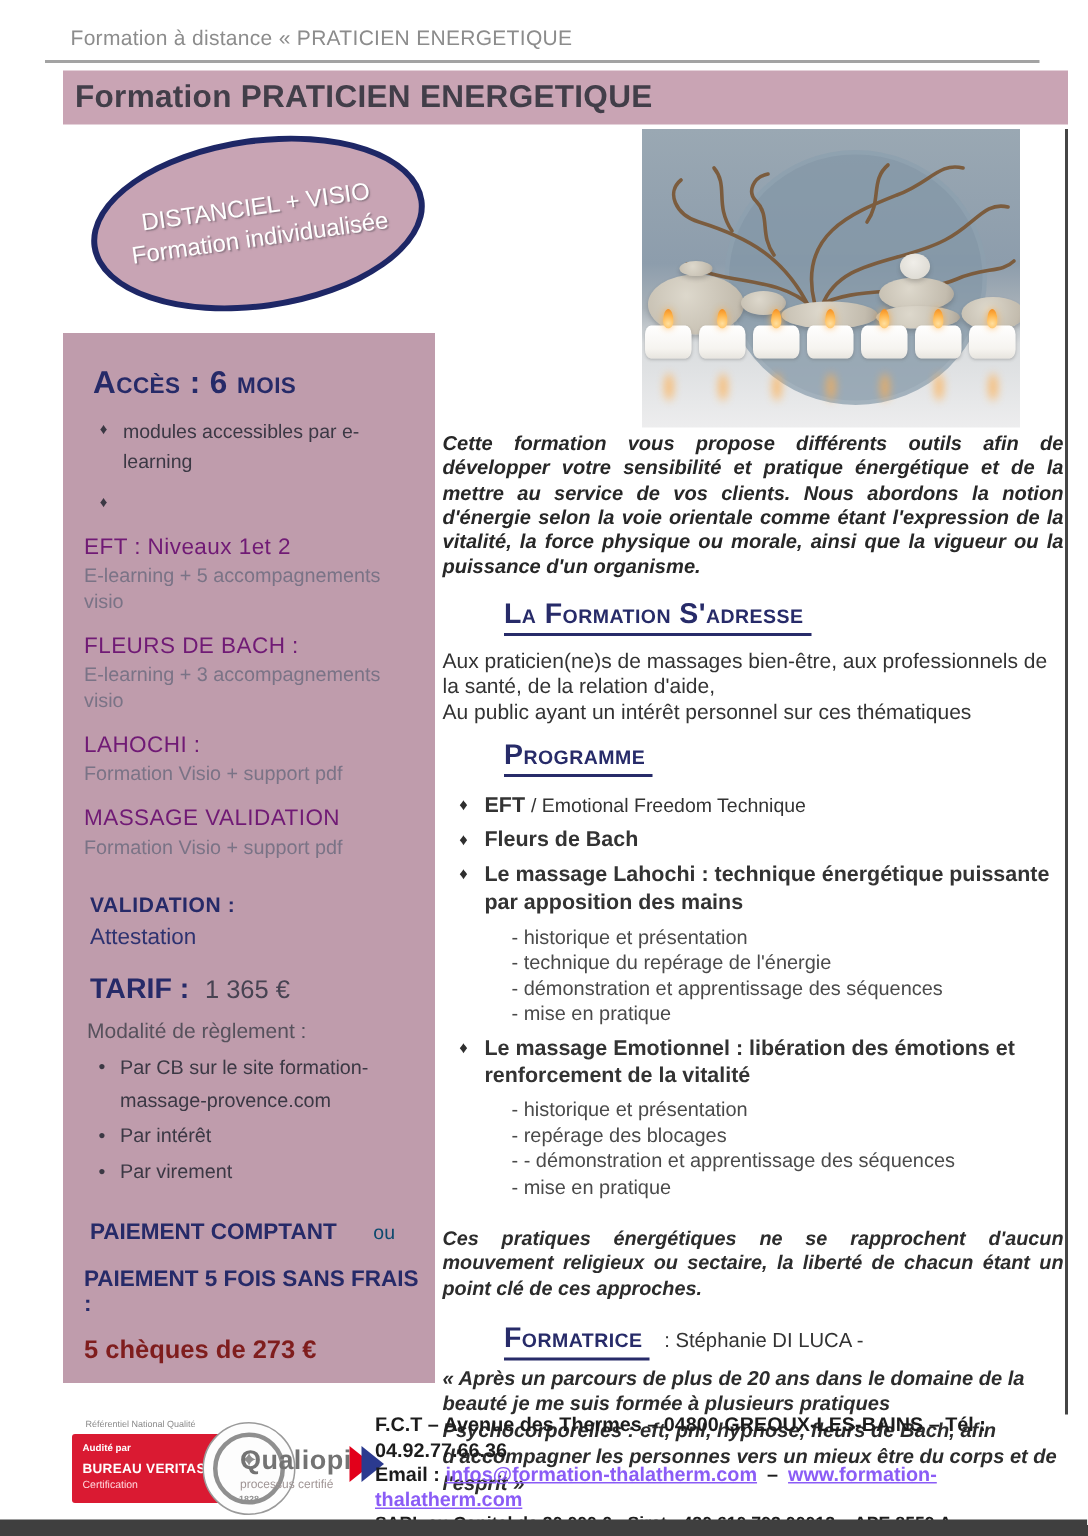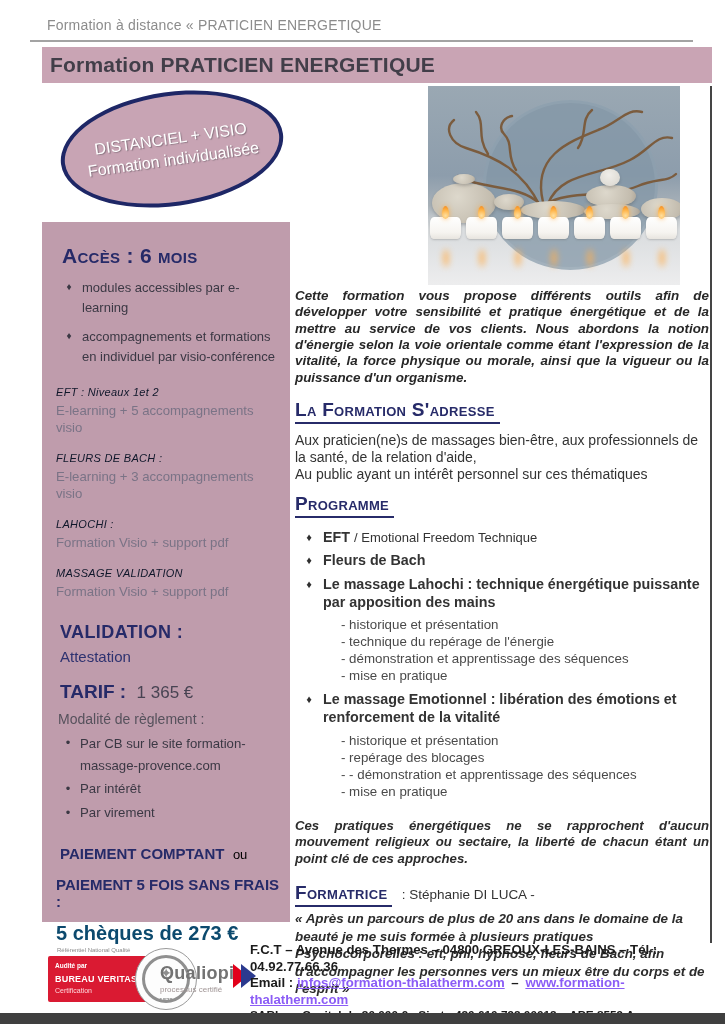--- a/index.html
+++ b/index.html
@@ -42,45 +42,45 @@
                    border-radius:50% 50% 50% 50%/62% 62% 38% 38%; box-shadow:0 0 5px rgba(255,170,60,.8); }
   .c1{left:2px}.c2{left:38px}.c3{left:74px}.c4{left:110px}.c5{left:146px}.c6{left:182px}.c7{left:218px}
   .reflect { position:absolute; top:163px; width:6px; height:18px; border-radius:50%;
              background:#ffae4d; filter:blur(3px); opacity:.75; }
   .r1{left:15px}.r2{left:51px}.r3{left:87px}.r4{left:123px}.r5{left:159px}.r6{left:195px}.r7{left:231px}
 
   .right-rule { position:absolute; left:710px; top:86px; width:2px; height:857px; background:#454545; }
 
   
   .sidebar { position:absolute; left:42px; top:222px; width:248px; height:700px; background:#bf9cac; padding:16px 8px 0 12px; }
-  .sc { font-variant:small-caps; }
+  .sc { font-variant:small-caps;margin-left:41px; }
   .acces-h { font-size:21px; font-weight:bold; color:#262a68; margin:6px 0 10px 8px; letter-spacing:.3px; }
   .sb-bullet-row { display:flex; margin:0 0 9px 2px; }
   .sb-bullet-row .gl { width:26px; color:#3b3844; font-size:10px; padding-top:3px; text-align:center; flex:none; }
   .sb-bullet-row .tx { font-size:13px; color:#3b3844; line-height:1.55; }
   .course { margin:12px 0 0 2px; }
-  .course .nm { font-size:11px; color:#0f172a; letter-spacing:.3px; line-height:20px;font-style:italic; }
+  .course .nm { font-size:15px; color:#701a75; letter-spacing:.3px; line-height:20px; }
   .course .dt { font-size:13.2px; color:#7a7386; line-height:17px; }
   .course.first { margin-top:14px; }
   .valid { margin:22px 0 0 6px; }
-  .valid .vh { font-size:18px; font-weight:bold; color:#262a68; letter-spacing:.4px; }
+  .valid .vh { font-size:14px; font-weight:bold; color:#262a68; letter-spacing:.4px; }
   .valid .vv { font-size:15px; color:#2e3270; margin-top:5px; }
   .tarif { margin:16px 0 0 6px; }
   .tarif .th { font-size:19px; font-weight:bold; color:#262a68; }
   .tarif .tv { font-size:17px; color:#474352; margin-left:6px; }
   .modalite { font-size:14px; color:#56515c; margin:8px 0 4px 4px; }
   .dot-row { display:flex; margin-left:2px; }
   .dot-row .gl { width:24px; color:#3b3844; font-size:13px; text-align:center; flex:none; line-height:24px; }
   .dot-row .tx { font-size:13.2px; color:#3b3844; line-height:24px; }
   .dot-row .tx.wrapped { line-height:22px; padding-top:2px; }
   .paie1 { margin:20px 0 0 6px; }
   .paie1 .p1 { font-size:15px; font-weight:bold; color:#262a68; }
-  .paie1 .ou { font-size:13px; color:#000000; margin-left:4px; }
+  .paie1 .ou { font-size:13px; color:#0c4a6e; margin-left:20px; }
   .paie2 { margin:13px 0 0 2px; font-size:15px; font-weight:bold; color:#262a68; }
-  .paie3 { margin:12px 0 0 2px; font-size:20px; font-weight:bold; color:#0c4a6e; }
+  .paie3 { margin:12px 0 0 2px; font-size:17px; font-weight:bold; color:#7f1d1d; }
 
   
   .main { position:absolute; left:295px; top:288px; width:414px; }
   .intro { font-size:13.4px; font-style:italic; font-weight:bold; color:#272727; text-align:justify; line-height:1.22; }
   .h-nav { display:inline-block; font-size:19px; font-weight:bold; color:#272b69; letter-spacing:.3px;
            border-bottom:2px solid #272b69; padding-right:5px; padding-bottom:1px; }
   .sec1 { margin-top:13px; }
   .body-lines { margin-top:8px; font-size:14px; color:#333; line-height:1.18; }
   .body-lines div { margin-bottom:1px; }
   .sec2 { margin-top:10px; }
@@ -199,21 +199,20 @@
 
   <div class="sidebar">
     <div class="acces-h sc">Accès : 6 mois</div>
 
     <div class="sb-bullet-row">
       <span class="gl">♦</span>
       <span class="tx">modules accessibles par e-learning</span>
     </div>
     <div class="sb-bullet-row">
       <span class="gl">♦</span>
-      <span class="tx">accompagnements et formations en individuel par visio-conférence</span>
     </div>
 
     <div class="course first">
       <div class="nm">EFT : Niveaux 1et 2</div>
       <div class="dt">E-learning + 5 accompagnements visio</div>
     </div>
     <div class="course">
       <div class="nm">FLEURS DE BACH :</div>
       <div class="dt">E-learning + 3 accompagnements visio</div>
     </div>

